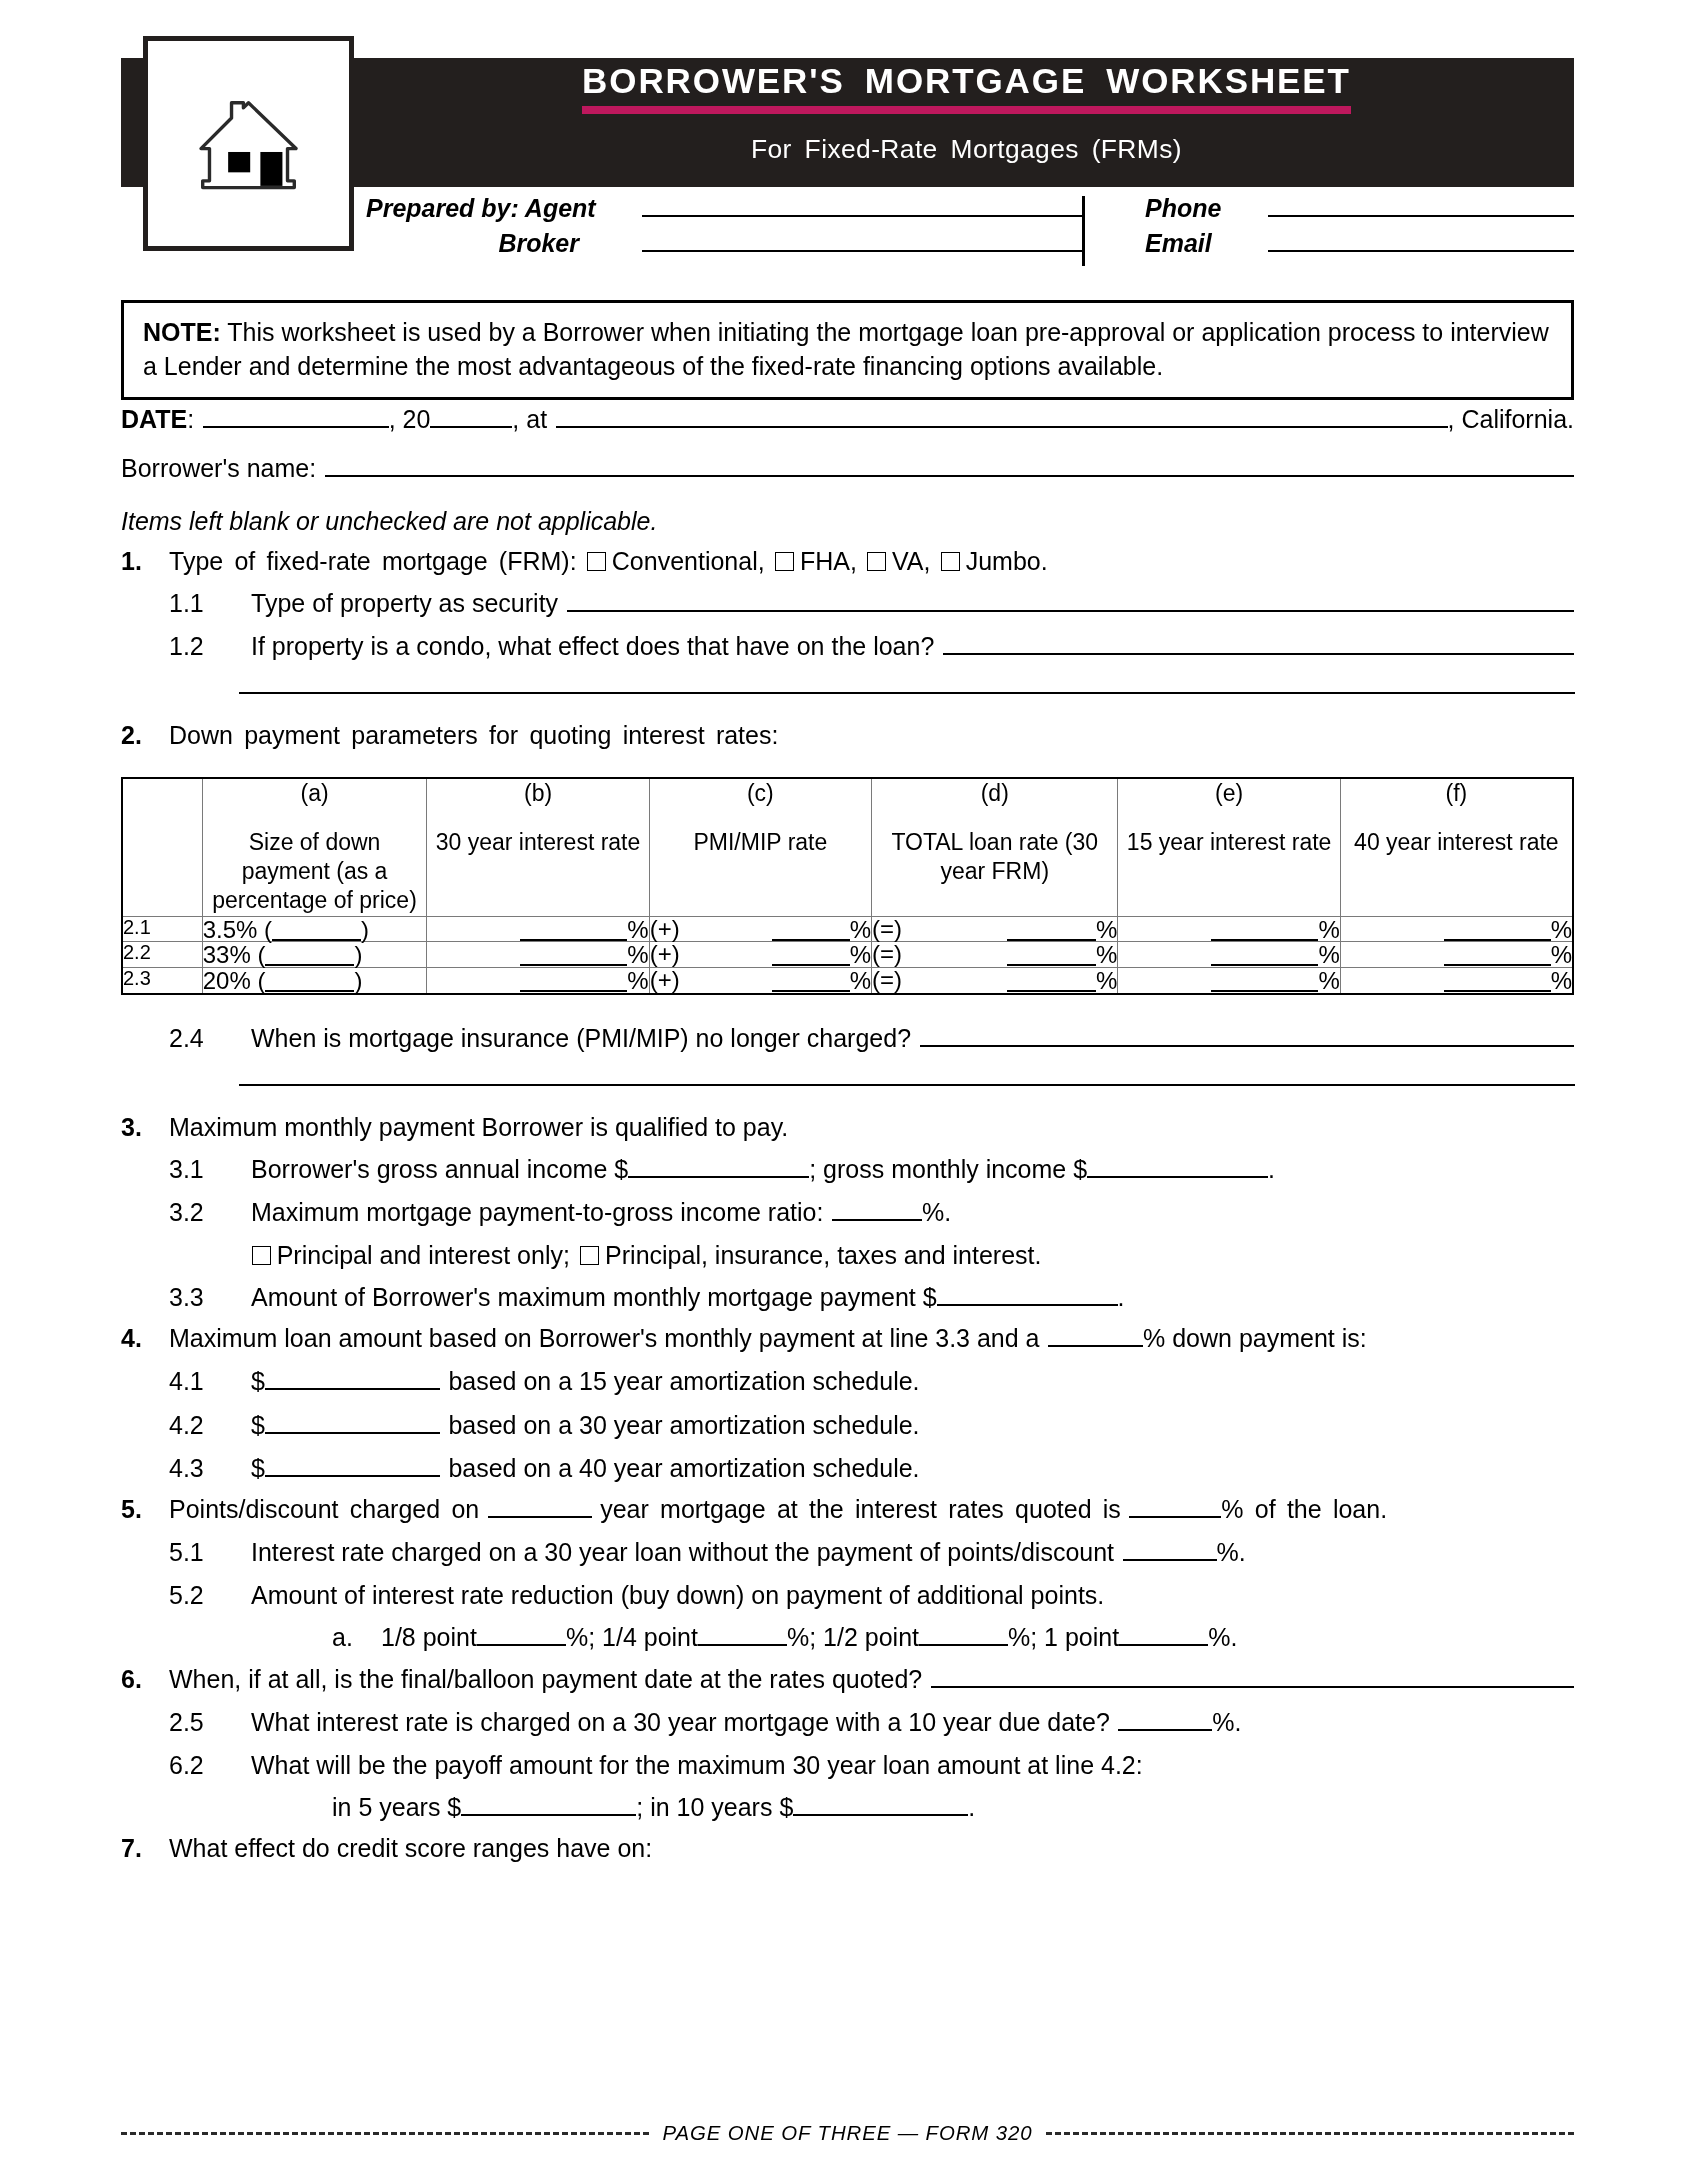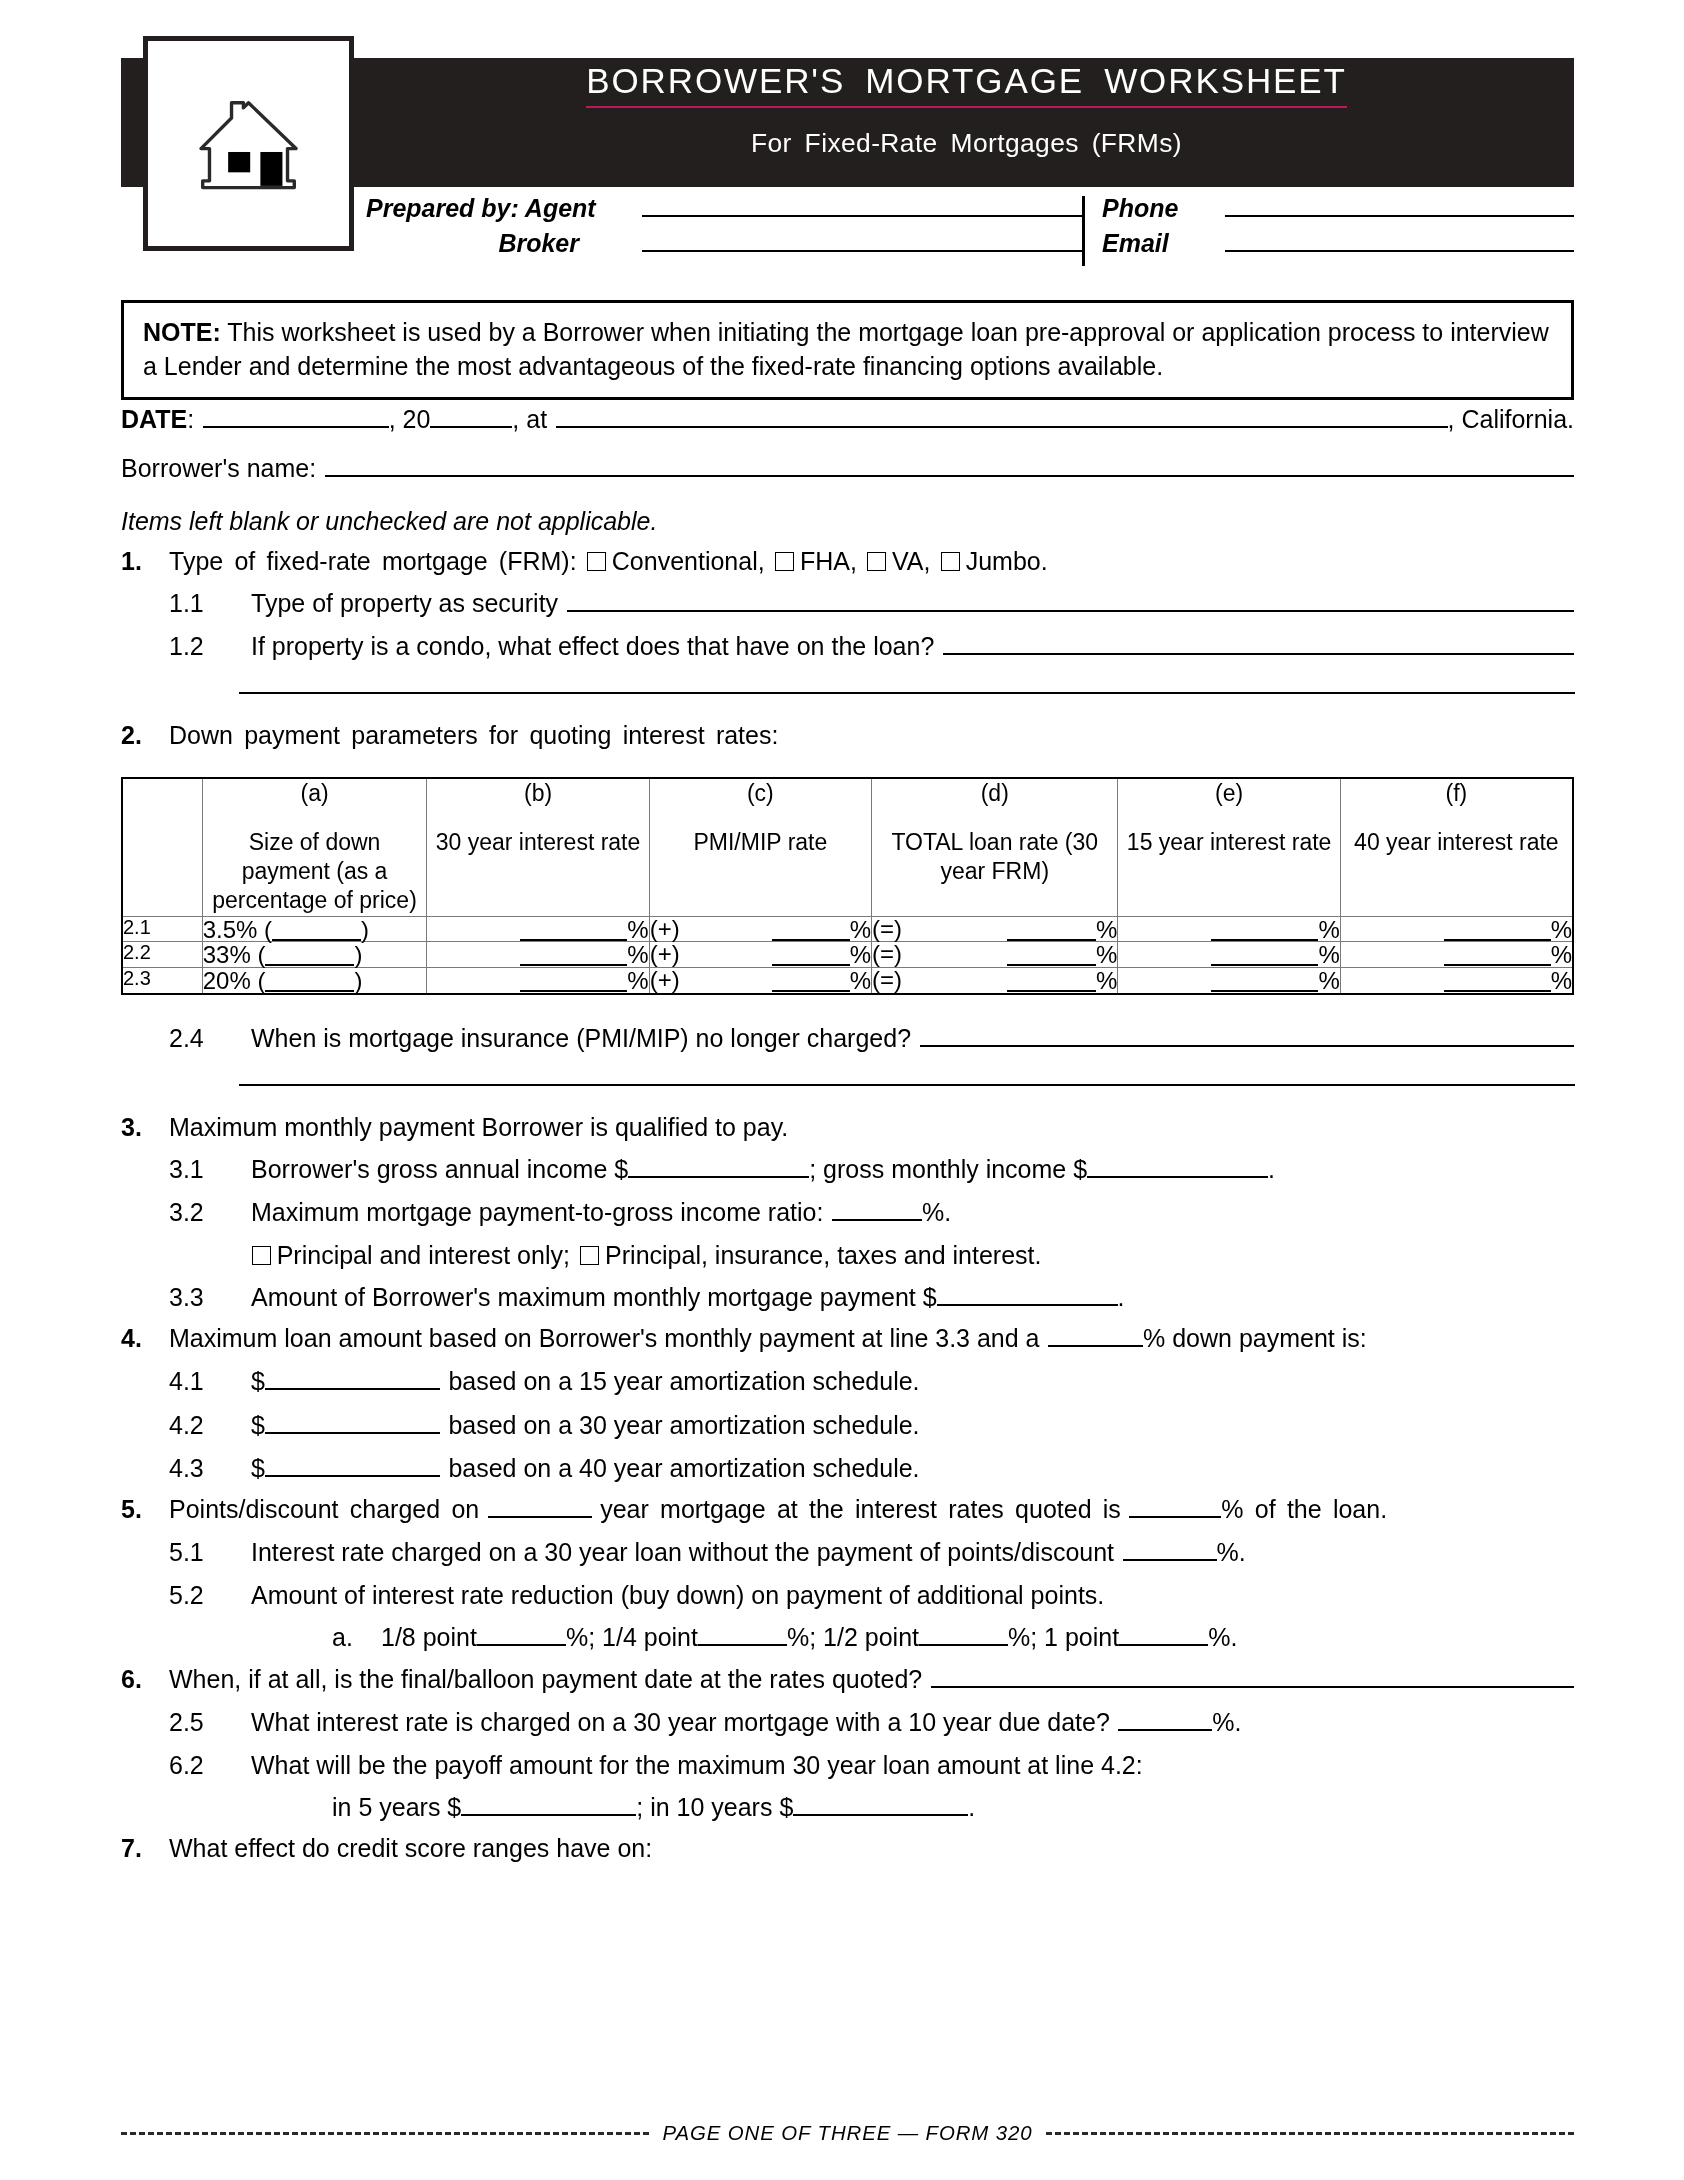--- a/index.html
+++ b/index.html
@@ -49,27 +49,27 @@
     position: absolute;
     left: 366px;
     top: 61px;
     width: 1201px;
     text-align: center;
     z-index: 4;
   }
   .title-main {
     color: #ffffff;
     font-size: 35px;
-    font-weight: normal;
+    font-weight: bold;
     letter-spacing: 1.9px;
     word-spacing: 8.5px;
     line-height: 1.15;
     padding-bottom: 5.1px;
     display: inline-block;
-    border-bottom: 2px solid #be185d;
+    border-bottom: 8px solid #be185d;
   }
   .title-sub {
     color: #ffffff;
     font-size: 26.4px;
     letter-spacing: 0.4px;
     word-spacing: 5.1px;
     margin-top: 20px;
   }
 
   
@@ -81,21 +81,21 @@
     display: flex;
     z-index: 4;
   }
   .prep-left { width: 716px; }
   .prep-divider {
     width: 0;
     border-left: 3.4px solid #000;
     margin: 1.7px 17px 1.7px 0;
     height: 70px;
   }
-  .prep-right { flex: 1; }
+  .prep-right { flex: 1; margin-left: 43px; }
   .prep-row {
     display: flex;
     align-items: baseline;
     height: 35px;
   }
   .prep-label {
     font-size: 25px;
     font-weight: bold;
     white-space: nowrap;
     font-style: italic;

